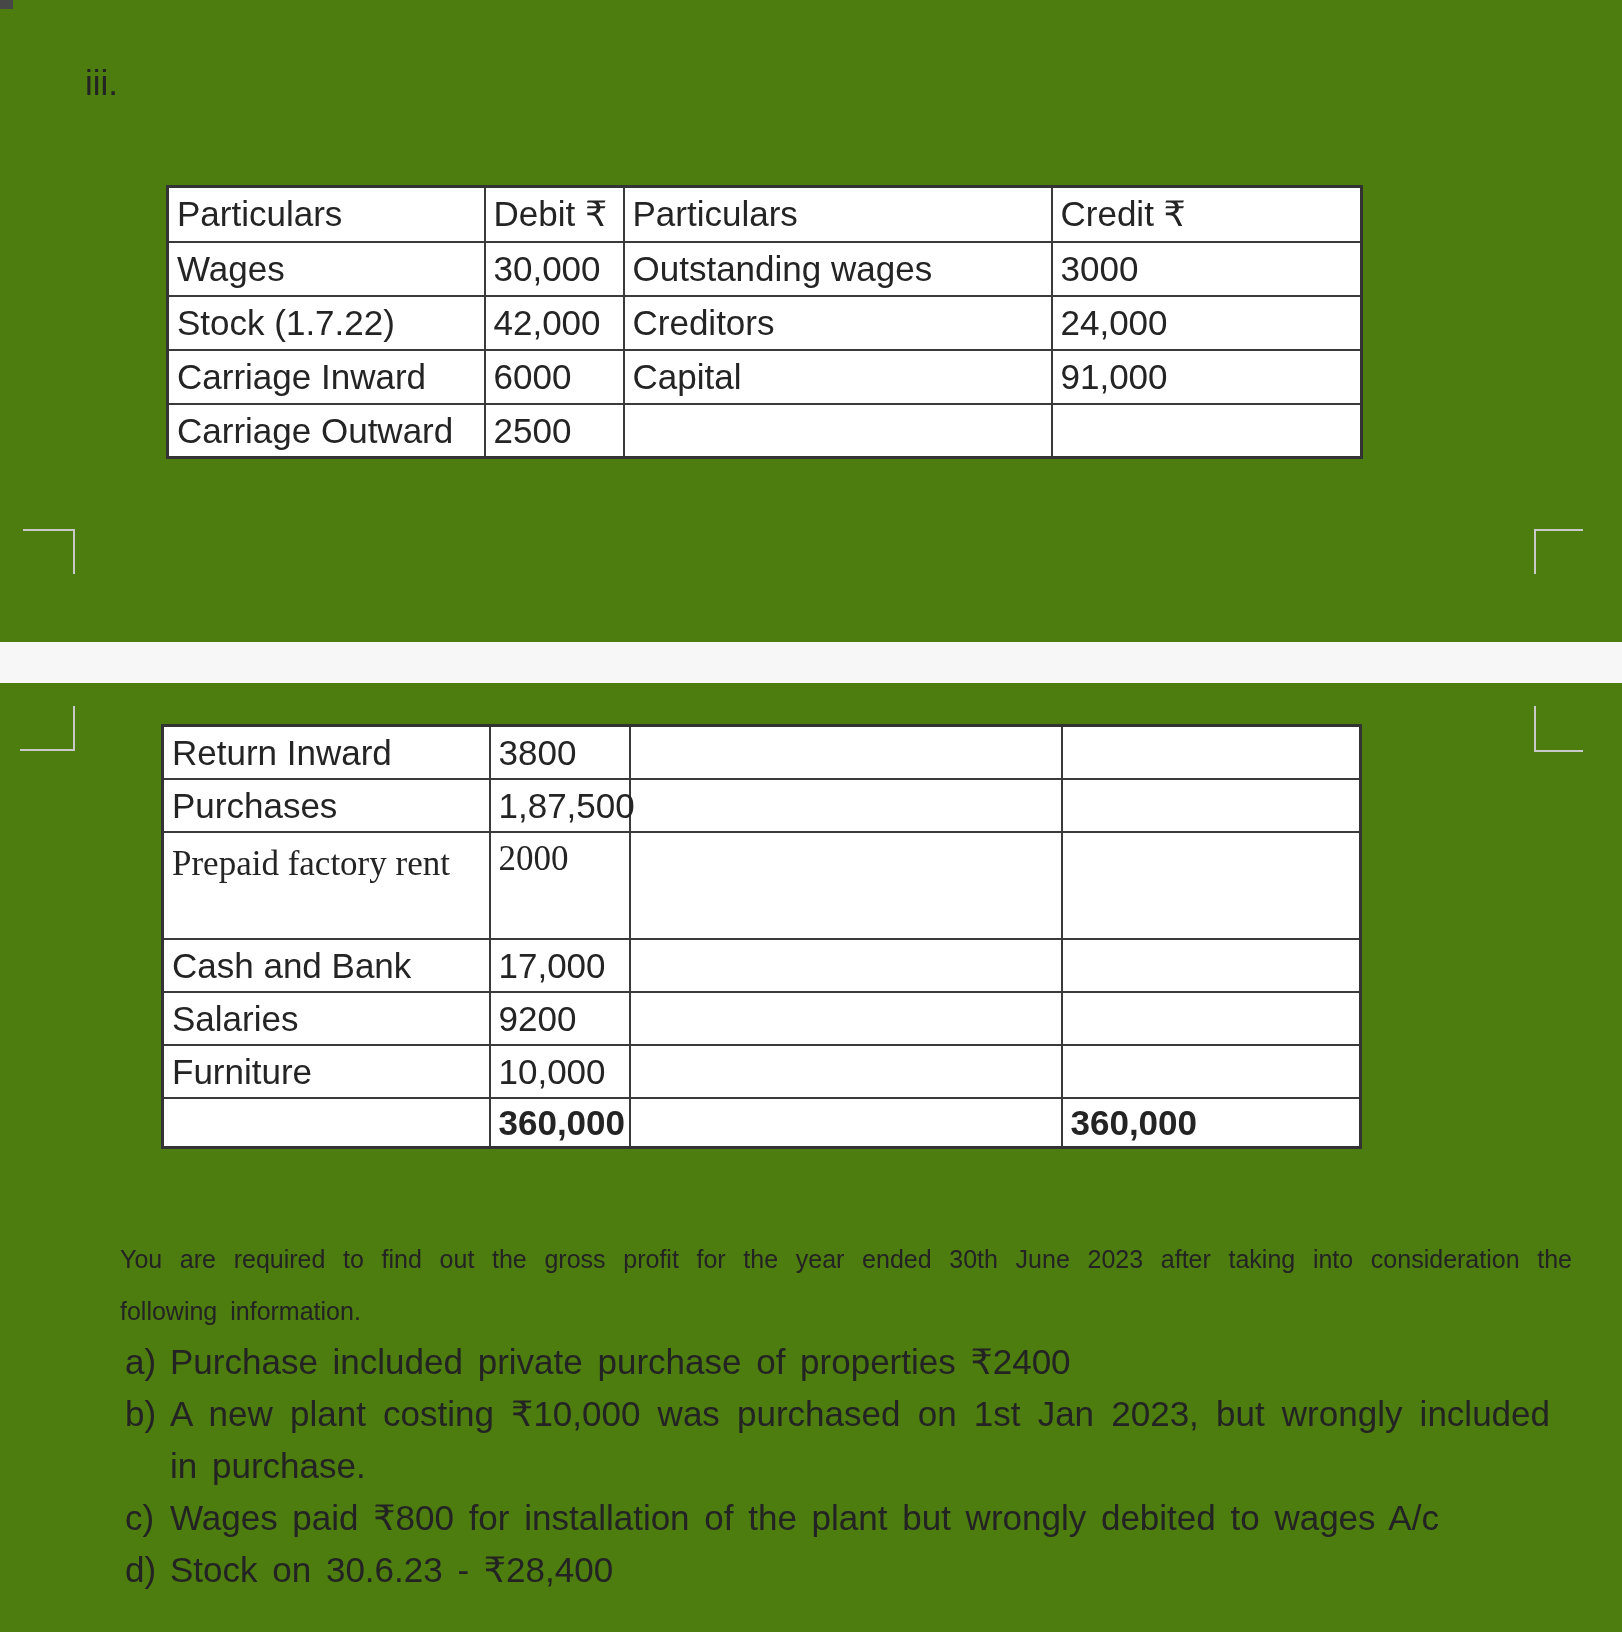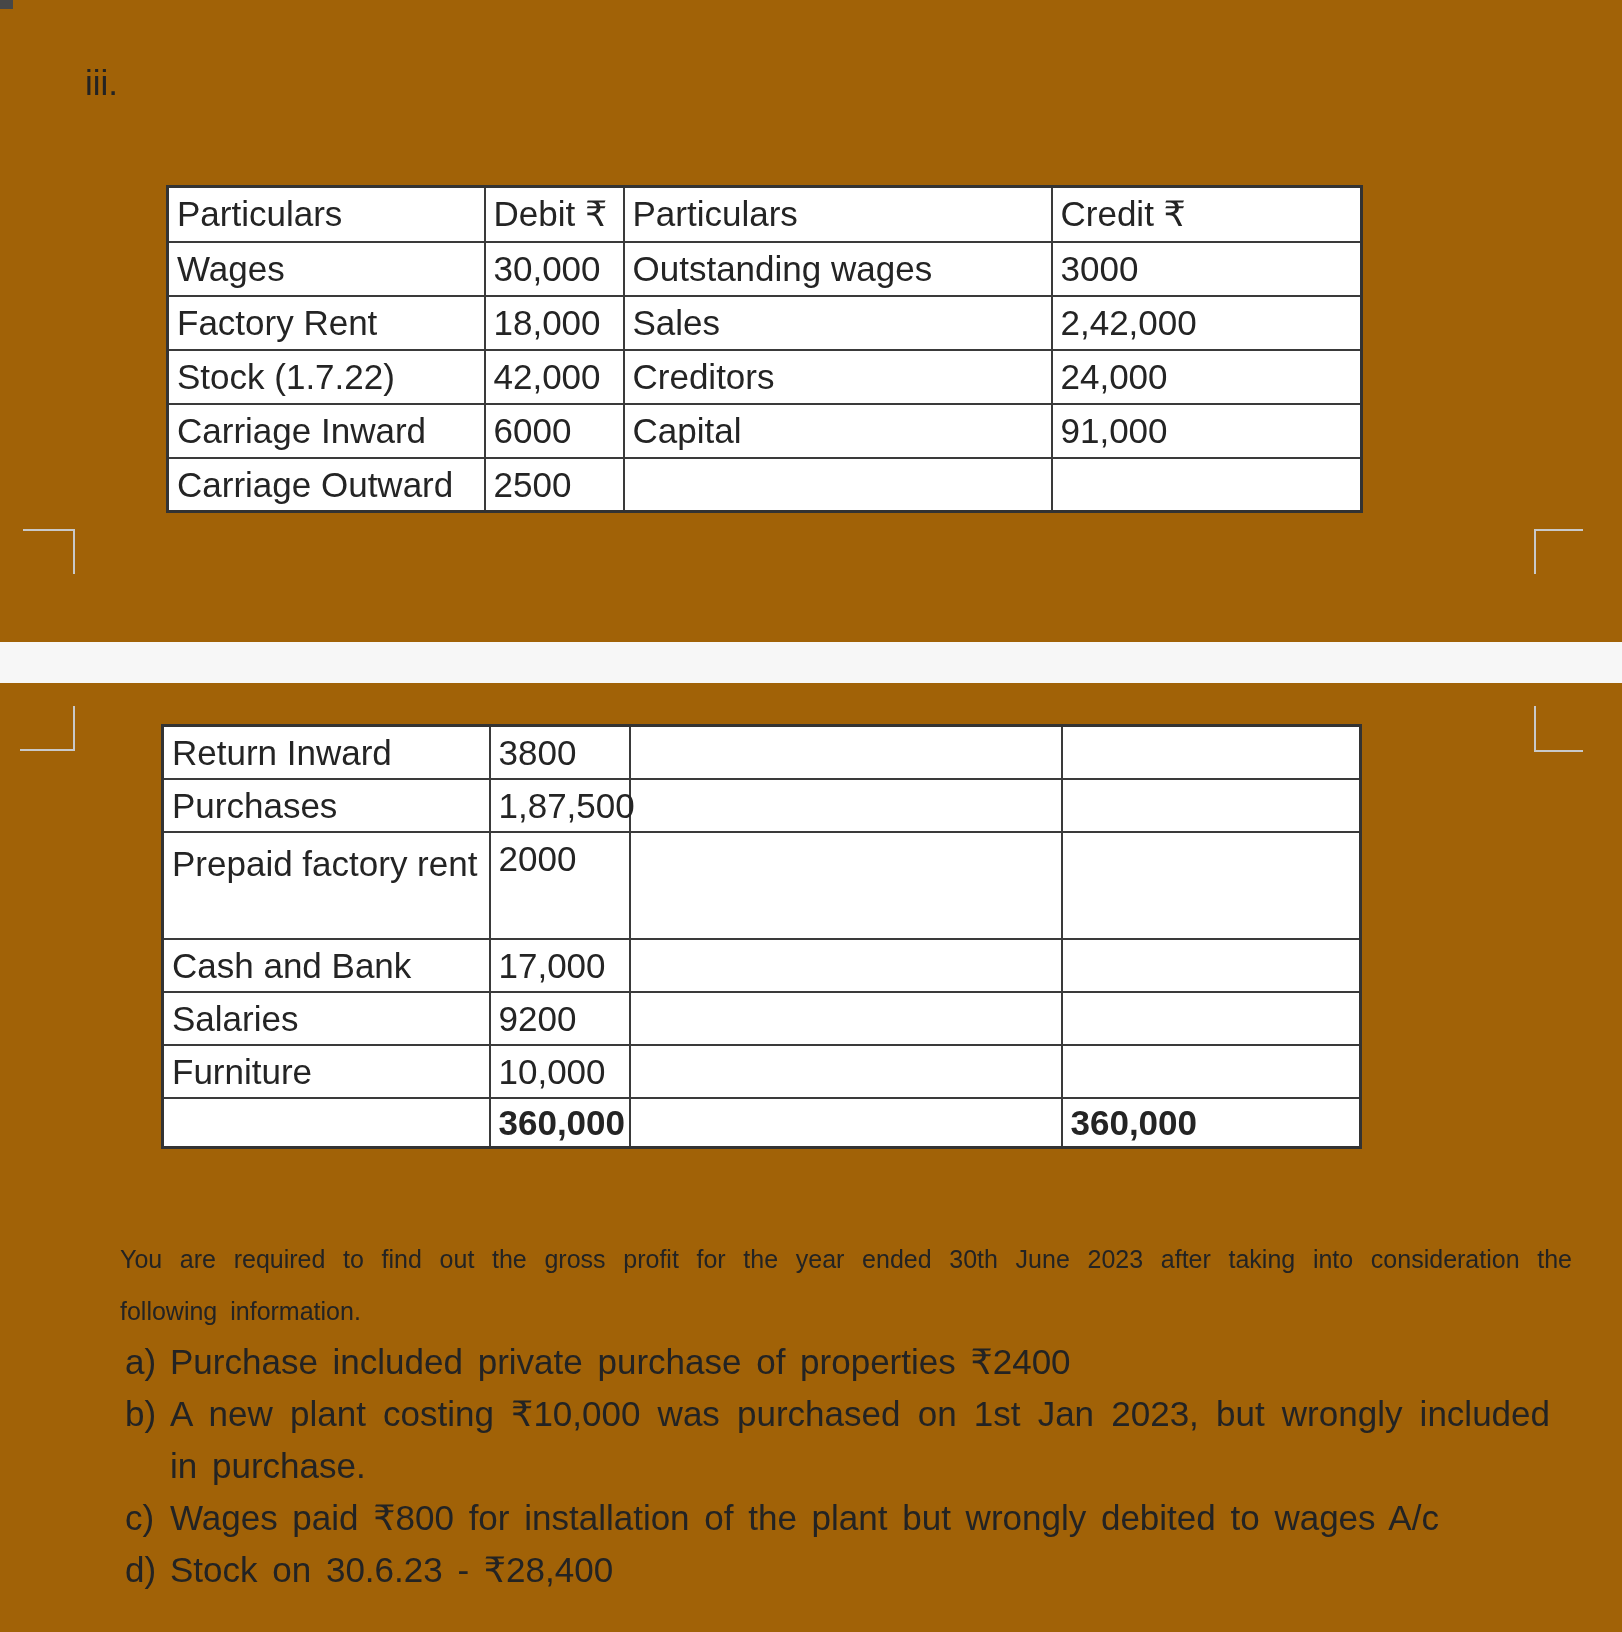--- a/index.html
+++ b/index.html
@@ -1,21 +1,21 @@
 <!DOCTYPE html>
 <html><head>
 <meta charset="utf-8">
 <style>
   * { margin: 0; padding: 0; box-sizing: border-box; }
   html, body { background: #ffffff; }
   .page {
     position: relative;
     width: 1622px;
     height: 1632px;
-    background: #a16207;
+    background: #4d7c0f;
     font-family: "Liberation Sans", "DejaVu Sans", sans-serif;
     color: #232323;
     overflow: hidden;
   }
 
   
   .corner-artifact {
     position: absolute; left: 0; top: 0;
     width: 13px; height: 9px; background: #474747;
   }
@@ -56,21 +56,21 @@
   .tb1 col.c4 { width: 310px; }
   .tb1 tr { height: 54px; }
   .tb1 tr.hdr-row { height: 55px; }
 
   .tb2 { left: 161px; top: 724px; width: 1198px; }
   .tb2 col.c1 { width: 327px; }
   .tb2 col.c2 { width: 140px; }
   .tb2 col.c3 { width: 432px; }
   .tb2 col.c4 { width: 299px; }
   .tb2 tr { height: 53px; }
-  .tb2 tr.row-tall { height: 107px; }
+  .tb2 tr.row-tall { height: 107px; font-family: Liberation Serif, serif; }
   .tb2 tr.total-row { height: 48px; }
   .tb2 tr.total-row td { font-weight: 700; padding-top: 1px; }
   td.cell-prepaid { white-space: normal; }
   .two-line { display: inline-block; max-width: 255px; line-height: 56px; }
 
   
   .page-gap-band {
     position: absolute; left: 0; top: 642px;
     width: 1622px; height: 41px;
     background: #f7f7f7;
@@ -129,26 +129,20 @@
         <td>Particulars</td>
         <td>Credit ₹</td>
       </tr>
       <tr>
         <td>Wages</td>
         <td>30,000</td>
         <td>Outstanding wages</td>
         <td>3000</td>
       </tr>
       <tr>
-        <td>Factory Rent</td>
-        <td>18,000</td>
-        <td>Sales</td>
-        <td>2,42,000</td>
-      </tr>
-      <tr>
         <td>Stock (1.7.22)</td>
         <td>42,000</td>
         <td>Creditors</td>
         <td>24,000</td>
       </tr>
       <tr>
         <td>Carriage Inward</td>
         <td>6000</td>
         <td>Capital</td>
         <td>91,000</td>

